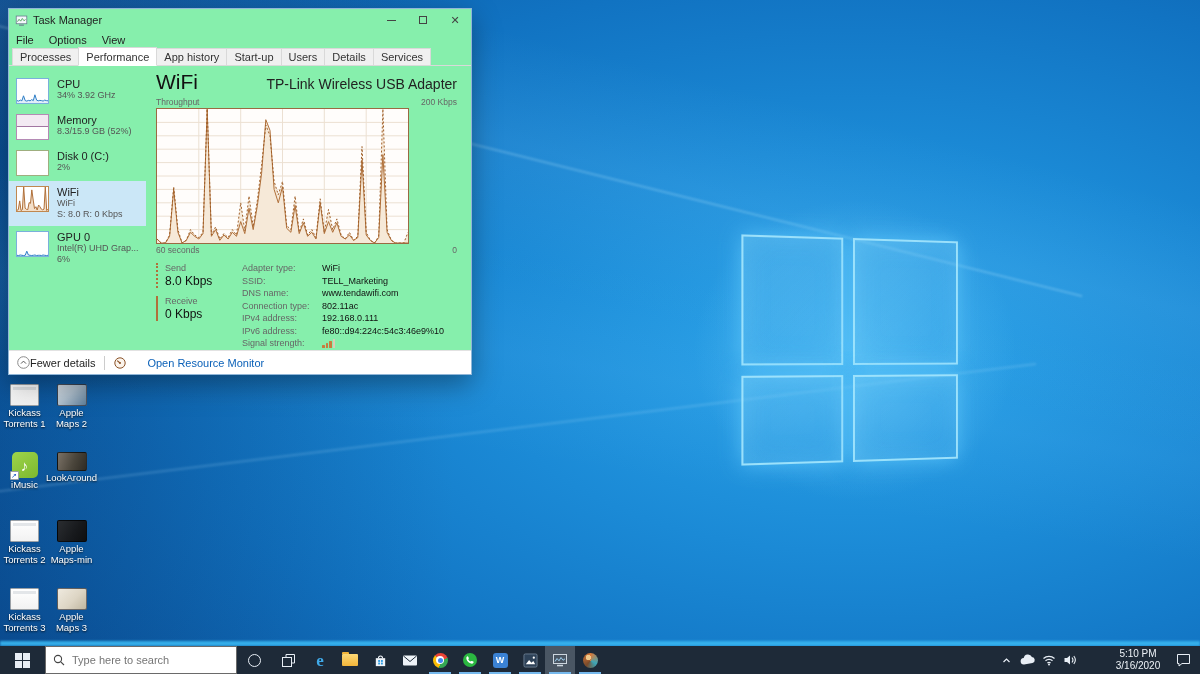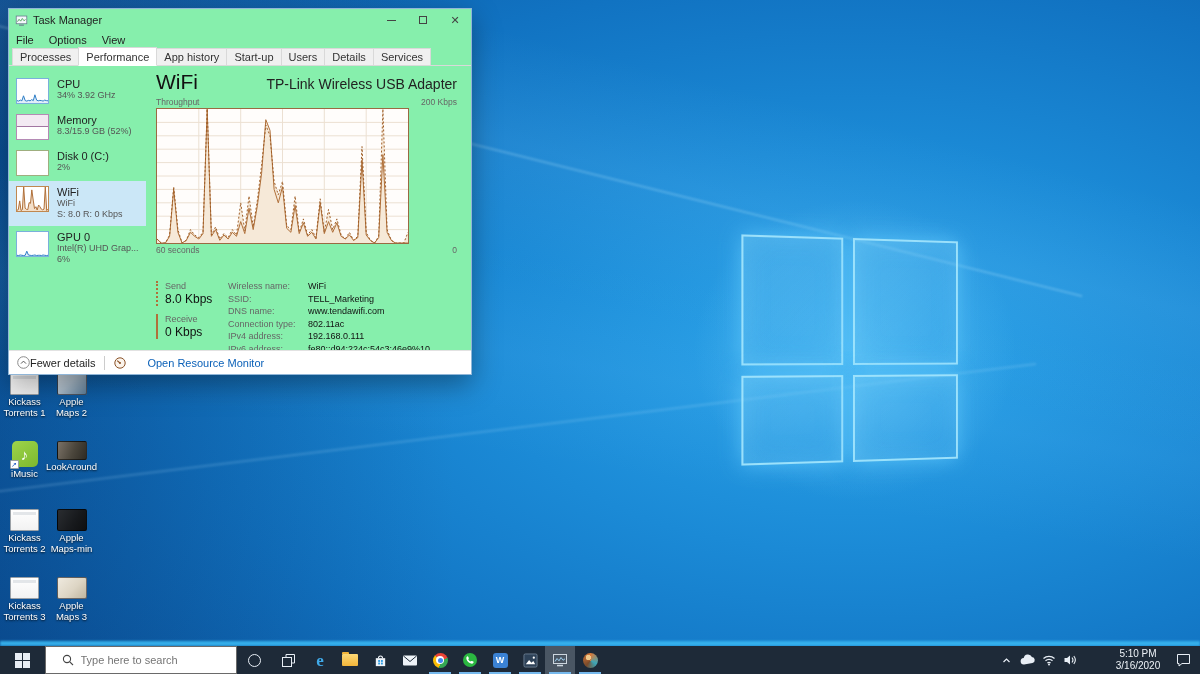--- a/index.html
+++ b/index.html
@@ -23,21 +23,21 @@
     background:radial-gradient(closest-side, rgba(110,205,250,.45), rgba(110,205,250,.15) 55%, rgba(110,205,250,0) 75%); }
   #win-logo { position:absolute; left:742px; top:238px; width:222px; height:224px;
     display:grid; grid-template-columns:101px 111px; grid-template-rows:127px 87px; gap:10px;
     transform:perspective(800px) rotateY(13deg); }
   .pane { background:linear-gradient(135deg, rgba(120,205,248,.30), rgba(60,160,230,.16));
     border:2px solid rgba(160,228,252,.95);
     box-shadow:0 0 20px rgba(90,195,250,.8), inset 0 0 26px rgba(130,215,250,.28); }
   #horizon { position:absolute; left:0; top:641px; width:1200px; height:5px; background:#39b6f0; filter:blur(1px); opacity:.9; }
 
   
-  #desktop-icons { position:absolute; left:1px; top:370px; display:grid;
+  #desktop-icons { position:absolute; left:1px; top:381px; display:grid;
     grid-template-columns:47px 47px; grid-auto-rows:68px; justify-items:center; }
   .dicon { width:47px; display:flex; flex-direction:column; align-items:center; cursor:default; }
   .dicon .art { position:relative; margin-top:3px; }
   .dicon .lbl { margin-top:2px; font-size:9.5px; line-height:1.12; color:#fff; text-align:center;
     max-width:62px; text-shadow:0 1px 2px rgba(0,0,0,.85); }
   .art-doc { width:29px; height:22px; background:linear-gradient(#ffffff,#f2f2f2); border:1px solid #9aa0a6; border-radius:1px; }
   .art-doc::before { content:""; display:block; margin:2px; height:3px; background:#e3e6e9; }
   .art-map2 { width:30px; height:22px; border:1px solid rgba(10,10,20,.6); border-radius:2px;
     background:linear-gradient(135deg,#d8e0e8 0%,#aebfcd 45%,#5f7f9a 100%); }
   .art-lookaround { width:30px; height:19px; border:1px solid rgba(0,0,0,.6); border-radius:2px;
@@ -79,21 +79,21 @@
   .side-name { font-size:11px; color:#222; }
   .side-sub { font-size:9px; color:#555; line-height:1.25; }
 
   #mainpanel { flex:1; padding:4px 14px 0 10px; position:relative; }
   #mp-head { display:flex; align-items:baseline; justify-content:space-between; }
   #mp-title { font-size:21px; font-weight:400; color:#111; }
   #mp-adapter { font-size:14px; color:#222;margin-left:22px; }
   #mp-sub { display:flex; justify-content:space-between; margin-top:3px; font-size:8.5px; color:#666; }
   #main-chart { width:253px; height:136px; border:1px solid #9a6a42; margin-top:1px; background:#fffdfb; }
   #mp-xlabels { display:flex; justify-content:space-between; font-size:8.5px; color:#666; margin-top:1px; }
-  #mp-stats { display:flex; margin-top:26px; }
+  #mp-stats { display:flex; margin-top:8px; gap:14px; }
   #send-recv { width:72px; }
   .sr-block { margin-bottom:8px; padding-left:7px; }
   .sr-send { border-left:2px dotted #b0703a; }
   .sr-recv { border-left:2px solid #b0703a; }
   .sr-label { font-size:9px; color:#666; }
   .sr-value { font-size:12px; color:#111; margin-top:1px; }
   #details { font-size:9px; color:#222; }
   .drow { display:flex; margin-bottom:2.5px; }
   .drow .dl { width:80px; color:#666; }
   .drow .dv { color:#111; }
@@ -104,21 +104,21 @@
     display:flex; align-items:center; padding-left:8px; gap:9px; background:#fff; }
   #fewer { display:flex; align-items:center; color:#222; font-size:11px; }
   .vsep { width:1px; height:14px; background:#ccc; }
   #resmon { display:flex; align-items:center; gap:21px; font-size:11px; color:#0b61b8; }
 
   
   #taskbar { position:absolute; left:0; top:646px; width:1200px; height:28px; background:#1e2a38;
     display:flex; align-items:stretch; z-index:50; }
   .tb-btn { display:flex; align-items:center; justify-content:center; position:relative; }
   #start { width:45px; }
-  #searchbox { width:192px; background:#fff; border:1px solid #6a6a6a; display:flex; align-items:center; padding:0 7px; gap:7px;justify-content:center; }
+  #searchbox { width:192px; background:#fff; border:1px solid #6a6a6a; display:flex; align-items:center; padding:0 7px; gap:7px; }
   #searchbox input { border:none; outline:none; font-size:11px; color:#444; width:140px; background:transparent; font-family:"Liberation Sans",sans-serif; }
   #cortana,#taskview { width:34px; }
   .appbtn { width:30px; }
   .appbtn.running::after { content:""; position:absolute; left:4px; right:4px; bottom:0; height:2px; background:#76b9ed; }
   .appbtn.active { background:#4a5663; }
   #tb-spacer { flex:1; }
   .trayic { width:21px; display:flex; align-items:center; justify-content:center; }
   #lang { width:30px; font-size:10px; color:#eef3f8; display:flex; align-items:center; justify-content:center;margin-top:44px; }
   #clock { width:56px; display:flex; flex-direction:column; align-items:center; justify-content:center;
     font-size:10px; line-height:12px; color:#eef3f8; }
@@ -320,21 +320,21 @@
               <div class="sr-label">Send</div>
               <div class="sr-value">8.0 Kbps</div>
             </div>
             <div class="sr-block sr-recv">
               <div class="sr-label">Receive</div>
               <div class="sr-value">0 Kbps</div>
             </div>
           </div>
           <div id="details">
               <div class="drow">
-                <span class="dl">Wireless name:</span>
+                <span class="dl">Adapter type:</span>
                 <span class="dv">WiFi</span>
               </div>
               <div class="drow">
                 <span class="dl">SSID:</span>
                 <span class="dv">TELL_Marketing</span>
               </div>
               <div class="drow">
                 <span class="dl">DNS name:</span>
                 <span class="dv">www.tendawifi.com</span>
               </div>

